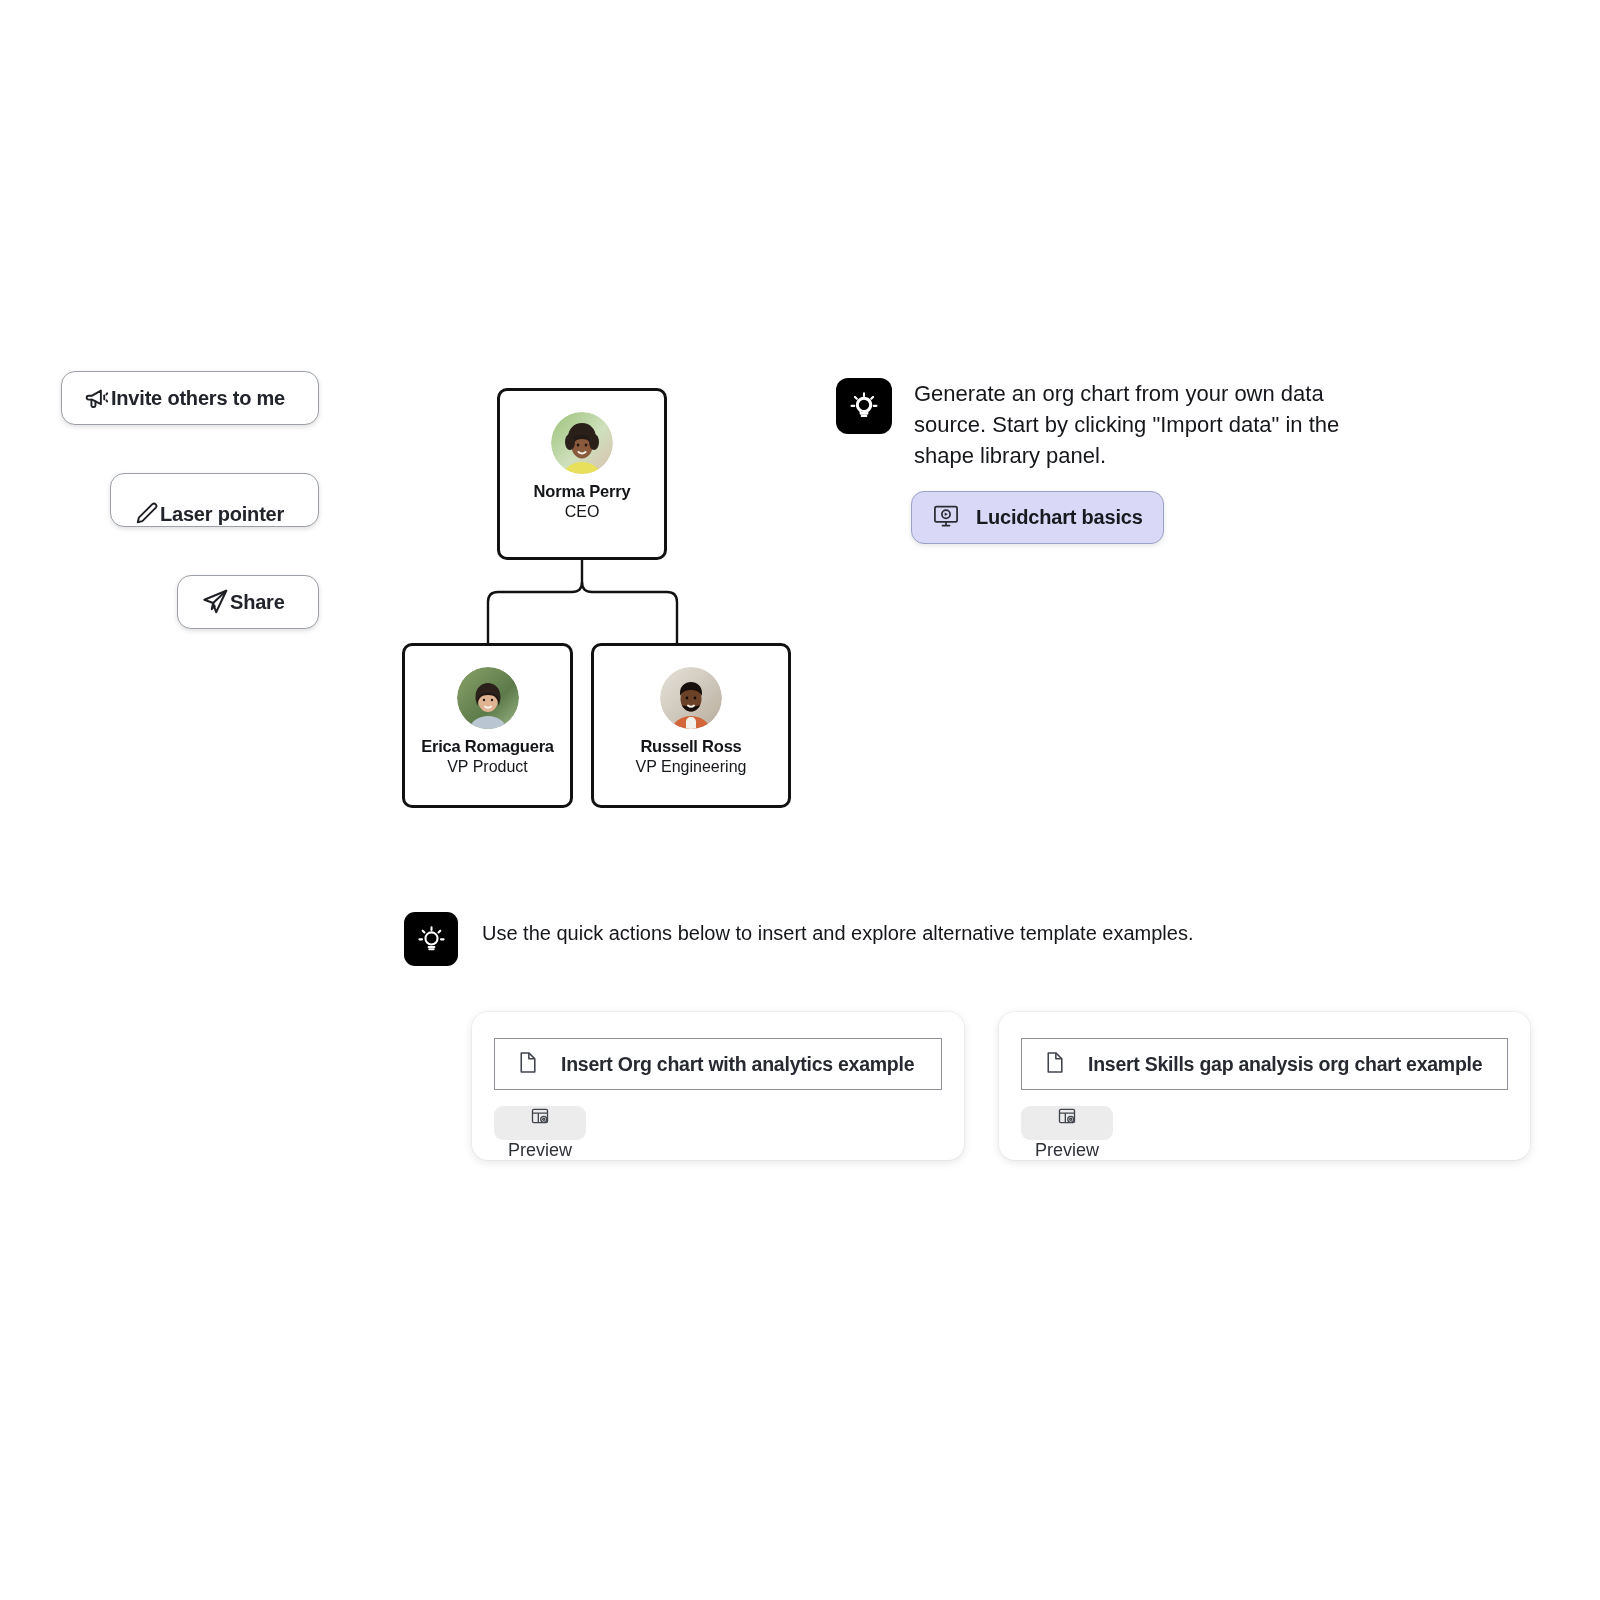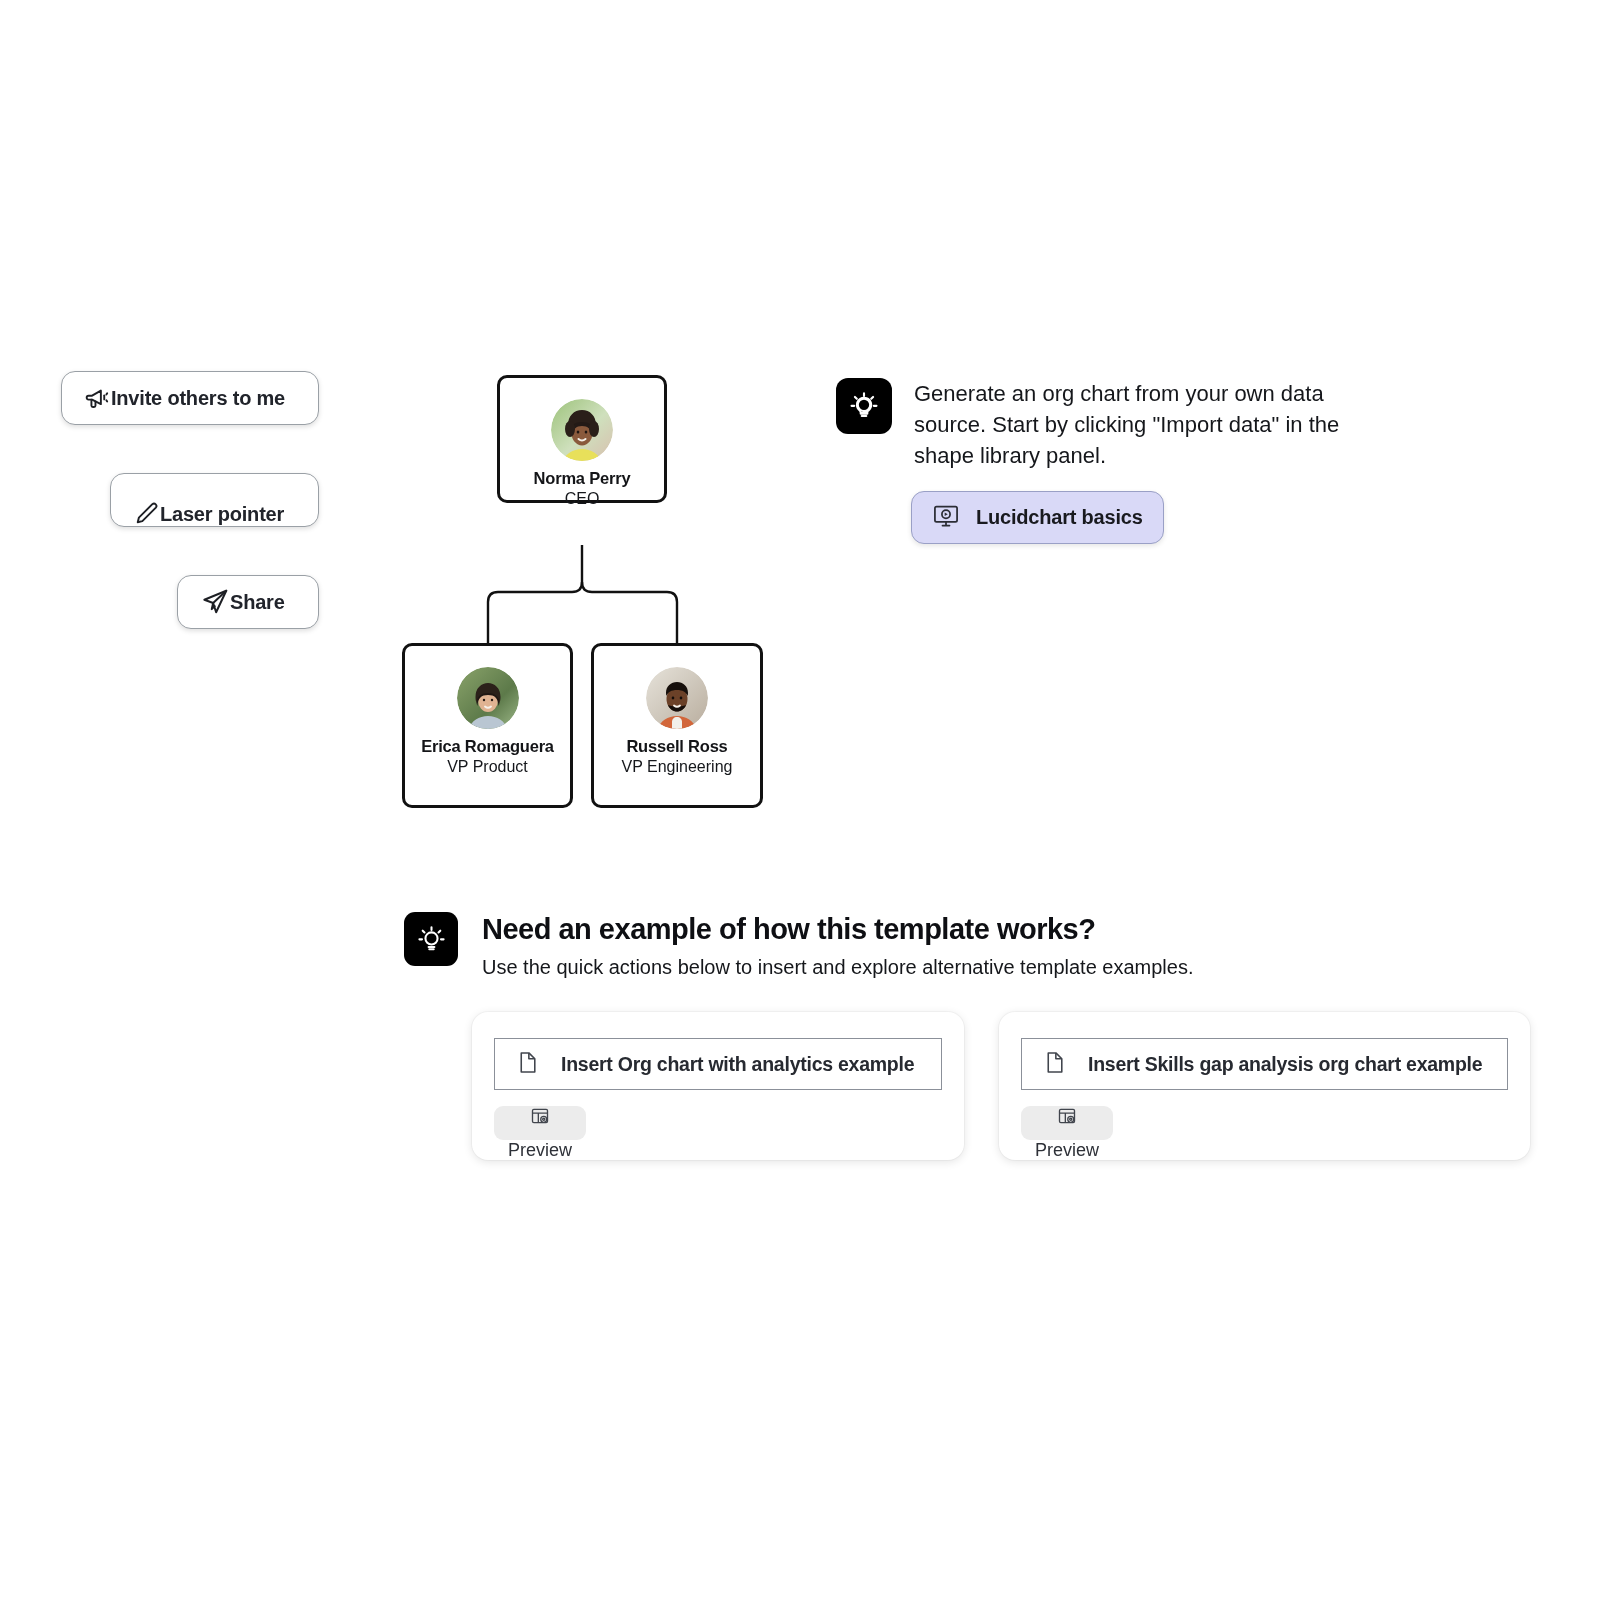--- a/index.html
+++ b/index.html
@@ -78,23 +78,23 @@
     letter-spacing: -0.2px;
   }
   .node .node-title {
     font-size: 16px;
     font-weight: normal;
     color: #15171b;
     margin-top: 2px;
     white-space: nowrap;
   }
 
-  #node-ceo  { left: 117px; top: 15px;  width: 170px; height: 128px; padding-top: 21px; align-items: center; }
+  #node-ceo  { left: 117px; top: 28px;  width: 170px; height: 172px; padding-top: 21px; align-items: center; }
   #node-vp1  { left: 22px;  top: 283px; width: 171px; height: 165px; padding-top: 21px; }
-  #node-vp2  { left: 211px; top: 283px; width: 172px; height: 165px; padding-top: 21px; }
+  #node-vp2  { left: 211px; top: 283px; width: 200px; height: 165px; padding-top: 21px; }
 
   #connectors { position: absolute; left: 0; top: 0; width: 420px; height: 470px; }
 
   
   #tip-callout {
     position: absolute;
     left: 836px;
     top: 378px;
     display: flex;
     align-items: flex-start;
@@ -380,21 +380,20 @@
 
 <div id="examples-header">
   <div class="bulb-badge">
     <svg width="33" height="33" viewBox="0 0 24 24" fill="none" stroke="#ffffff" stroke-width="1.5" stroke-linecap="round">
       <circle cx="12" cy="11.2" r="4.4"></circle>
       <path d="M9.9 17.4h4.2M10.4 19.1h3.2"></path>
       <path d="M12 3.1v1.9M5.6 5.6l1.3 1.3M18.4 5.6l-1.3 1.3M3.2 11.9h1.9M18.9 11.9h1.9"></path>
     </svg>
   </div>
   <div>
-    <div id="examples-title">Need an example of how this template works?</div>
     <div id="examples-subtitle">Use the quick actions below to insert and explore alternative template examples.</div>
   </div>
 </div>
 
 <div class="example-card" id="card-org-analytics">
   <div class="insert-button">
     <span class="ic">
       <svg width="25" height="25" viewBox="0 0 24 24" fill="none" stroke="#41454d" stroke-width="1.5" stroke-linejoin="round">
         <path d="M6 2.8h7.3L19 8.4V21.2H6z"></path>
         <path d="M13.3 2.8V8.4H19"></path>

